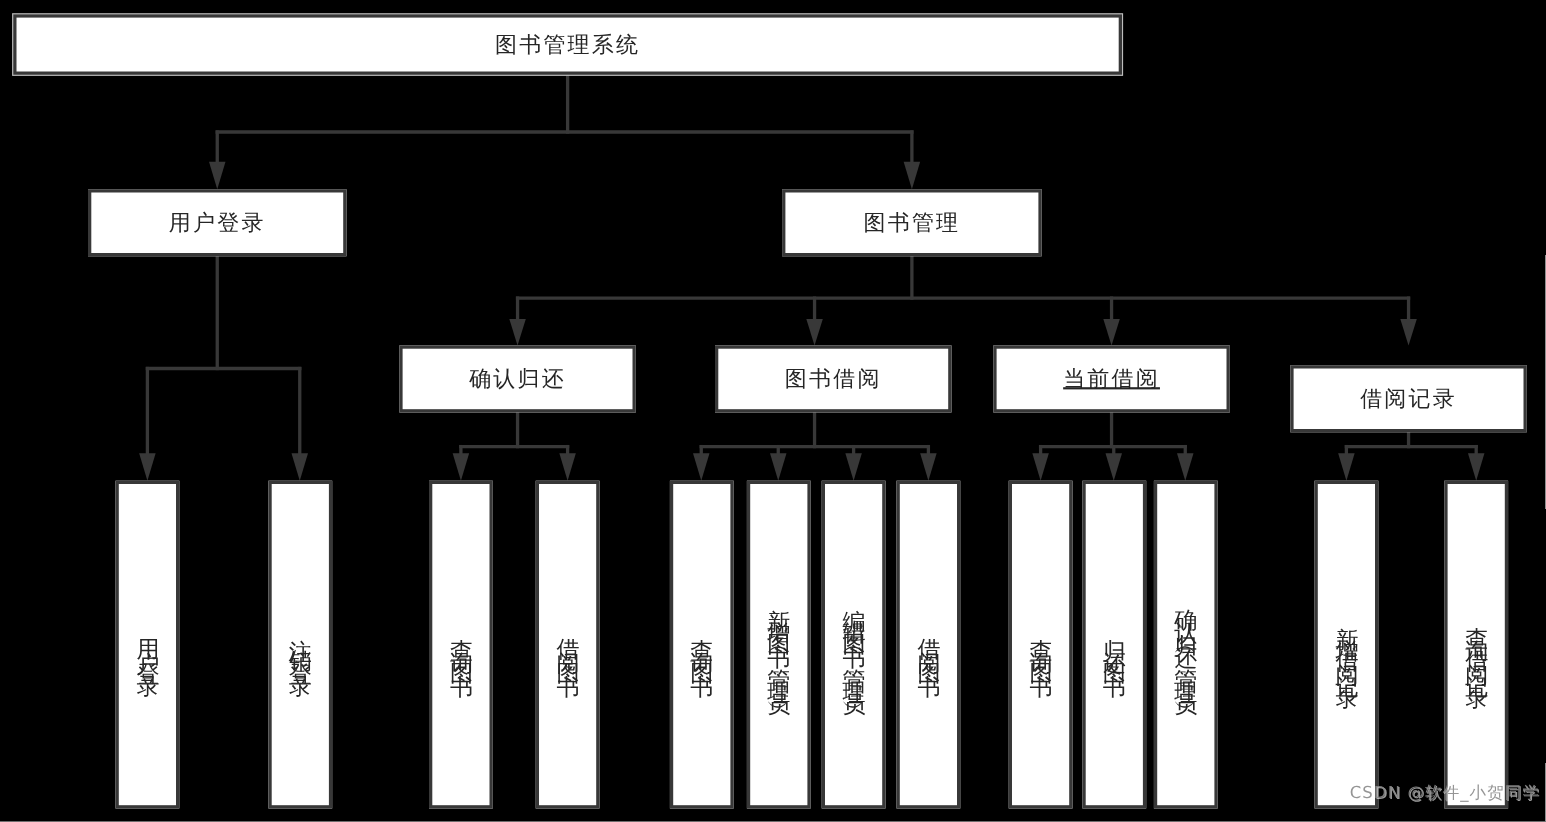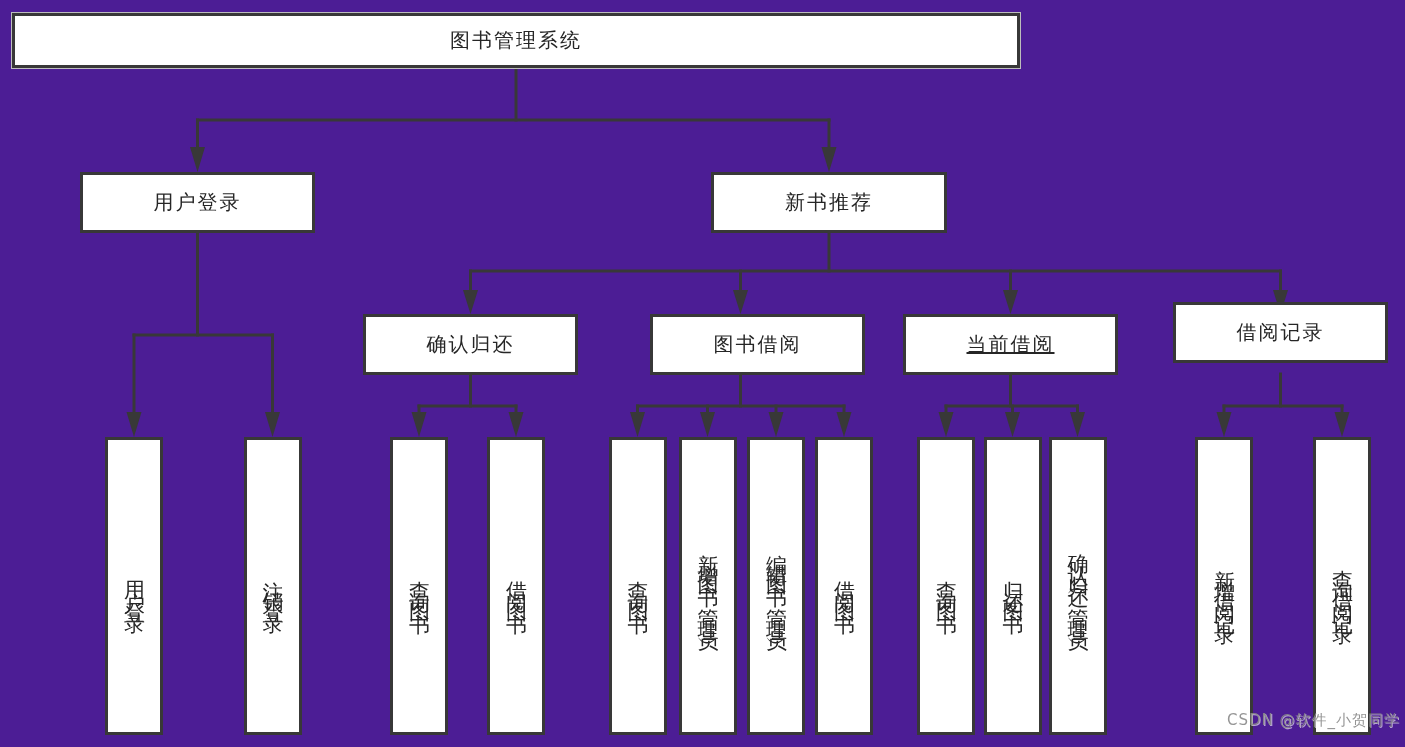--- a/index.html
+++ b/index.html
@@ -5,21 +5,21 @@
   html, body {
     margin: 0;
     padding: 0;
     background: #ffffff;
     font-family: "DejaVu Sans", "Liberation Sans", sans-serif;
   }
   .canvas {
     position: relative;
     width: 1405px;
     height: 747px;
-    background: #4c1d95;
+    background: #000000;
     overflow: hidden;
   }
   .connectors {
     position: absolute;
     left: 0;
     top: 0;
     z-index: 0;
   }
   .node {
     position: absolute;
@@ -130,26 +130,26 @@
       <polygon points="1005,412 1020,412 1012.5,437"></polygon>
       <polygon points="1070,412 1085,412 1077.5,437"></polygon>
       <polygon points="1216.5,412 1231.5,412 1224,437"></polygon>
       <polygon points="1334.5,412 1349.5,412 1342,437"></polygon>
     </g>
   </svg>
 
   <div class="node h-node root-node">图书管理系统</div>
 
   <div class="node h-node" style="left:80px; top:172px; width:235px; height:61px;">用户登录</div>
-  <div class="node h-node" style="left:711px; top:172px; width:236px; height:61px;">新书推荐</div>
+  <div class="node h-node" style="left:711px; top:172px; width:236px; height:61px;">图书管理</div>
 
   <div class="node h-node" style="left:363px; top:314px; width:215px; height:61px;">确认归还</div>
   <div class="node h-node" style="left:650px; top:314px; width:215px; height:61px;">图书借阅</div>
   <div class="node h-node" style="left:903px; top:314px; width:215px; height:61px;text-decoration:underline;">当前借阅</div>
-  <div class="node h-node" style="left:1173px; top:302px; width:215px; height:61px;">借阅记录</div>
+  <div class="node h-node" style="left:1173px; top:332px; width:215px; height:61px;">借阅记录</div>
 
   <div class="node v-node" style="left:105px; top:437px; width:58px; height:298px;">用户登录</div>
   <div class="node v-node" style="left:243.5px; top:437px; width:58px; height:298px;">注销登录</div>
 
   <div class="node v-node" style="left:390px; top:437px; width:58px; height:298px;">查询图书</div>
   <div class="node v-node" style="left:487px; top:437px; width:58px; height:298px;">借阅图书</div>
 
   <div class="node v-node" style="left:608.5px; top:437px; width:58px; height:298px;">查询图书</div>
   <div class="node v-node" style="left:678.5px; top:437px; width:58px; height:298px;">新增图书（管理员）</div>
   <div class="node v-node" style="left:747px; top:437px; width:58px; height:298px;">编辑图书（管理员）</div>

